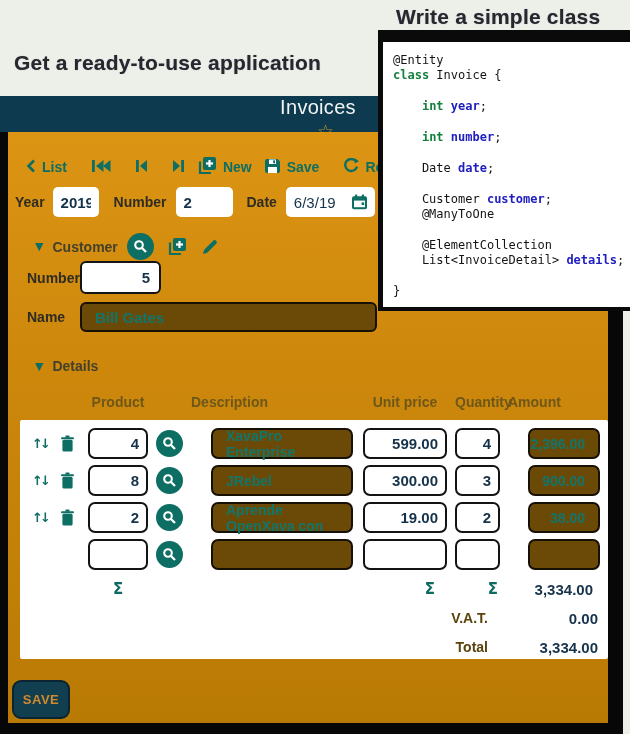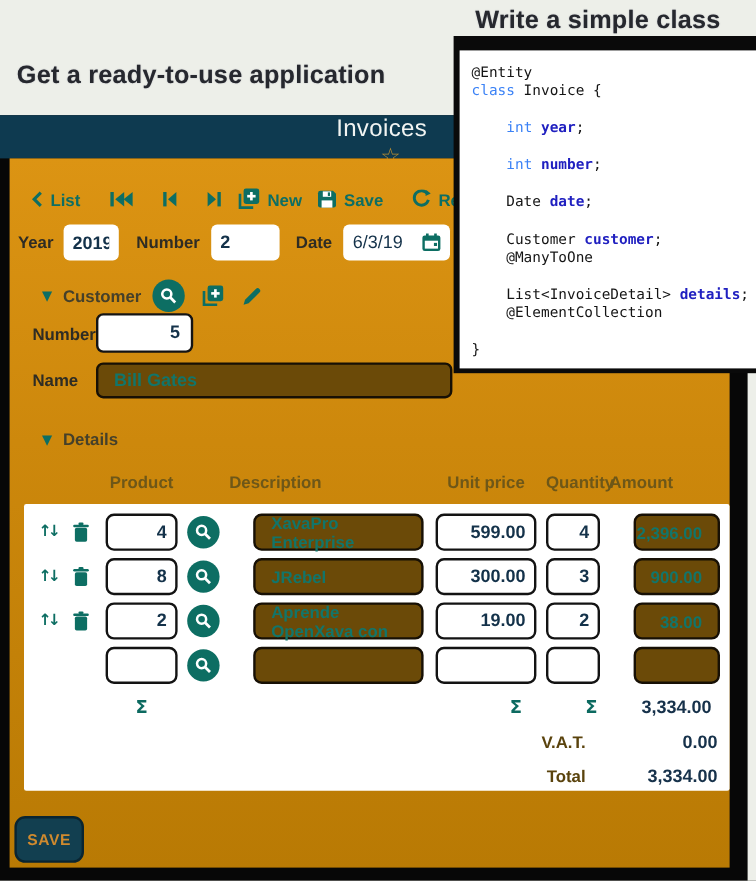--- a/index.html
+++ b/index.html
@@ -96,21 +96,21 @@
               color:#d08a2e; font-weight:bold; font-size:13px; letter-spacing:.5px;
               display:flex; align-items:center; justify-content:center; cursor:pointer; }
 
   
   .code-block { position:absolute; left:378px; top:30px; width:252px; height:281px;
                 background:#0a0a0a; padding:12px 0 4px 5px; z-index:3; }
   .code-inner { background:#fff; width:100%; height:100%; padding:11px 0 0 10px; overflow:hidden; }
   .code-line { font-family:"DejaVu Sans Mono", monospace; font-size:12px; line-height:15.4px;
                white-space:pre; color:#141414; }
   .seg-plain { color:#141414; }
-  .seg-keyword { color:#3b82f6; font-weight:normal; }
+  .seg-keyword { color:#15803d; font-weight:bold; }
   .seg-field { color:#2020c0; font-weight:bold; }
 </style>
 </head>
 <body>
 
 <div class="heading" id="heading-left">Get a ready-to-use application</div>
 <div class="heading" id="heading-right">Write a simple class</div>
 
 <div class="app-window">
   <div class="titlebar">
@@ -397,18 +397,18 @@
       <div class="code-line">&nbsp;</div>
       <div class="code-line"><span class="seg-plain">    </span><span class="seg-keyword">int</span><span class="seg-plain"> </span><span class="seg-field">year</span><span class="seg-plain">;</span></div>
       <div class="code-line">&nbsp;</div>
       <div class="code-line"><span class="seg-plain">    </span><span class="seg-keyword">int</span><span class="seg-plain"> </span><span class="seg-field">number</span><span class="seg-plain">;</span></div>
       <div class="code-line">&nbsp;</div>
       <div class="code-line"><span class="seg-plain">    Date </span><span class="seg-field">date</span><span class="seg-plain">;</span></div>
       <div class="code-line">&nbsp;</div>
       <div class="code-line"><span class="seg-plain">    Customer </span><span class="seg-field">customer</span><span class="seg-plain">;</span></div>
       <div class="code-line"><span class="seg-plain">    @ManyToOne</span></div>
       <div class="code-line">&nbsp;</div>
+      <div class="code-line"><span class="seg-plain">    @ElementCollection</span></div>
       <div class="code-line"><span class="seg-plain">    List&lt;InvoiceDetail&gt; </span><span class="seg-field">details</span><span class="seg-plain">;</span></div>
-      <div class="code-line"><span class="seg-plain">    @ElementCollection</span></div>
       <div class="code-line">&nbsp;</div>
       <div class="code-line"><span class="seg-plain">}</span></div>
     </div>
 </div>
 
 </body></html>

